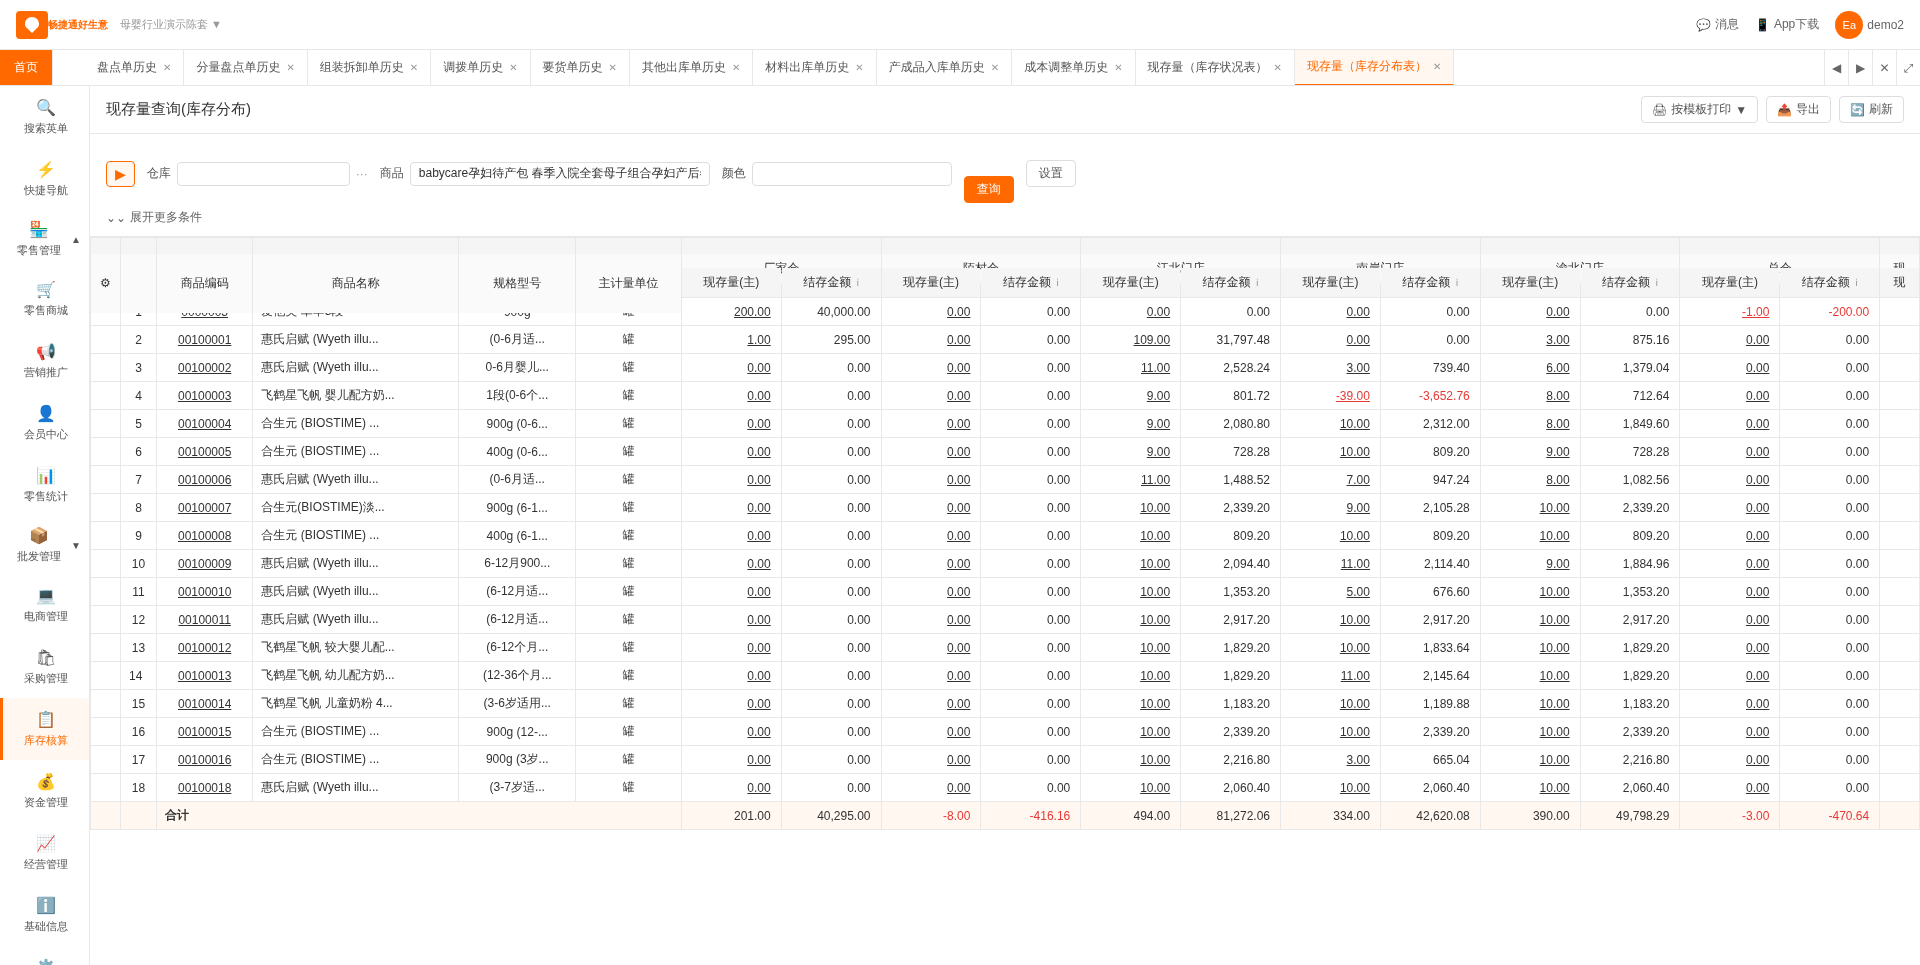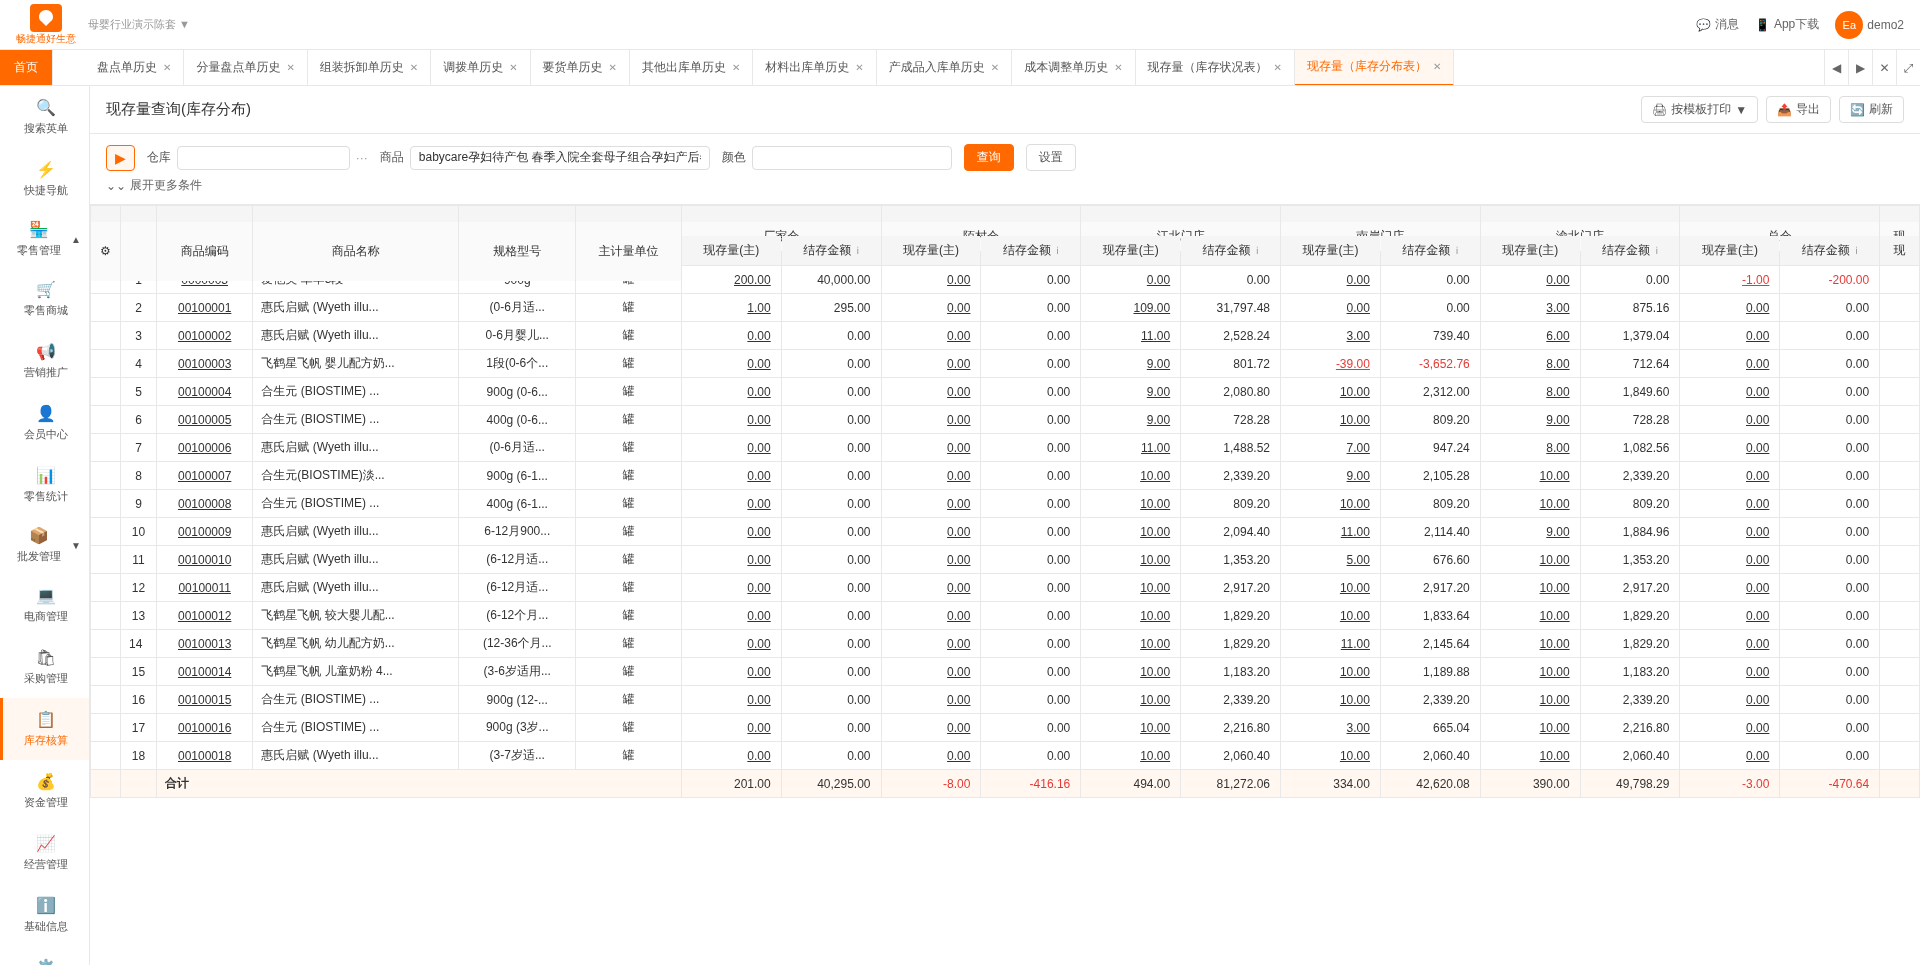--- a/index.html
+++ b/index.html
@@ -1,21 +1,21 @@
 <!DOCTYPE html>
 <html><head>
   <meta charset="utf-8">
   <style>
     * { box-sizing: border-box; margin: 0; padding: 0; }
     body { font-family: 'Microsoft YaHei', Arial, sans-serif; font-size: 12px; background: #f5f5f5; color: #333; overflow: hidden; height: 965px; }
 
     
     .header { background: #fff; height: 50px; display: flex; align-items: center; padding: 0 16px; border-bottom: 1px solid #e8e8e8; justify-content: space-between; }
     .header-left { display: flex; align-items: center; gap: 8px; }
-    .logo { color: #ff6900; font-weight: normal; font-size: 13px; display: flex; flex-direction: column; align-items: center; text-align: center; }
+    .logo { color: #ff6900; font-weight: bold; font-size: 13px; display: flex; flex-direction: row; align-items: center; text-align: center; }
     .logo-icon { width: 32px; height: 28px; background: #ff6900; border-radius: 4px; display: flex; align-items: center; justify-content: center; }
     .logo-icon svg { fill: white; width: 20px; height: 20px; }
     .logo-text { font-size: 10px; color: #ff6900; }
     .header-right { display: flex; align-items: center; gap: 16px; }
     .header-btn { display: flex; align-items: center; gap: 4px; cursor: pointer; color: #666; font-size: 12px; }
     .avatar { width: 28px; height: 28px; border-radius: 50%; background: #ff6900; display: flex; align-items: center; justify-content: center; color: white; font-size: 11px; }
 
     
     .nav-tabs { background: #fff; height: 36px; display: flex; align-items: center; border-bottom: 1px solid #e8e8e8; overflow: hidden; padding-left: 0; }
     .nav-tab { display: flex; align-items: center; padding: 0 12px; height: 36px; border-right: 1px solid #e8e8e8; cursor: pointer; white-space: nowrap; font-size: 12px; color: #555; gap: 4px; flex-shrink: 0; }
@@ -36,21 +36,21 @@
     .sidebar-arrow { font-size: 10px; }
 
     
     .main-content { flex: 1; overflow: hidden; display: flex; flex-direction: column; }
 
     
     .page-header { background: #fff; padding: 10px 16px; border-bottom: 1px solid #e8e8e8; display: flex; align-items: center; justify-content: space-between; }
     .page-title { font-size: 15px; font-weight: normal; color: #333; }
     .page-actions { display: flex; align-items: center; gap: 8px; }
     .btn-action { display: flex; align-items: center; gap: 4px; padding: 4px 10px; border: 1px solid #ddd; border-radius: 4px; cursor: pointer; font-size: 12px; color: #555; background: #fff; }
-    .btn-orange { background: #ff6900; color: white; border: 1px solid #ff6900; border-radius: 4px; padding: 4px 12px; cursor: pointer; font-size: 12px; }
+    .btn-orange { background: #ff6900; color: white; border: 1px solid #ff6900; border-radius: 4px; padding: 4px 12px; cursor: pointer; font-size: 12px; margin-top: 32px; }
     .btn-white { background: #fff; color: #555; border: 1px solid #ddd; border-radius: 4px; padding: 4px 12px; cursor: pointer; font-size: 12px; }
 
     
     .filter-area { background: #fff; padding: 10px 16px; border-bottom: 1px solid #e8e8e8; }
     .filter-row { display: flex; align-items: center; gap: 12px; flex-wrap: wrap; }
     .filter-item { display: flex; align-items: center; gap: 6px; }
     .filter-label { color: #555; font-size: 12px; white-space: nowrap; }
     .filter-input { border: 1px solid #ddd; border-radius: 4px; padding: 4px 8px; font-size: 12px; color: #333; min-width: 80px; background: #fff; }
     .filter-input-wide { min-width: 300px; }
     .filter-dots { color: #999; cursor: pointer; }

